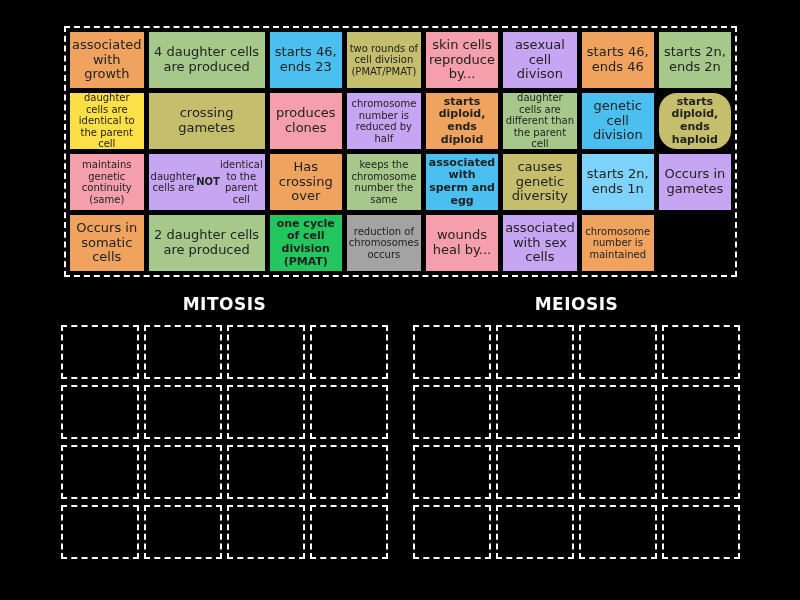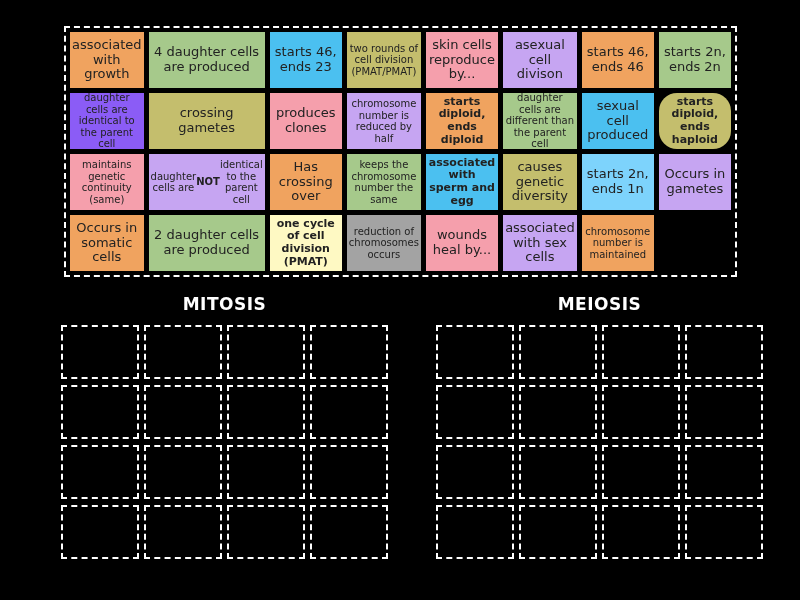--- a/index.html
+++ b/index.html
@@ -76,39 +76,39 @@
 
   <div class="pool">
       <div class="card lg" style="background: rgb(240, 163, 95);">associated with growth</div>
       <div class="card lg" style="background: rgb(166, 201, 139);">4 daughter cells are produced</div>
       <div class="card lg" style="background: rgb(75, 192, 240);">starts 46, ends 23</div>
       <div class="card sm" style="background: rgb(196, 190, 109);">two rounds of cell division (PMAT/PMAT)</div>
       <div class="card lg" style="background: rgb(245, 159, 172);">skin cells reproduce by...</div>
       <div class="card lg" style="background: rgb(198, 165, 242);">asexual cell divison</div>
       <div class="card lg" style="background: rgb(240, 163, 95);">starts 46, ends 46</div>
       <div class="card lg" style="background: rgb(166, 201, 139);">starts 2n, ends 2n</div>
-      <div class="card sm" style="background: #8b5cf6;">daughter cells are identical to the parent cell</div>
+      <div class="card sm" style="background: #fde047;">daughter cells are identical to the parent cell</div>
       <div class="card lg" style="background: rgb(196, 190, 109);">crossing gametes</div>
       <div class="card lg" style="background: rgb(245, 159, 172);">produces clones</div>
       <div class="card sm" style="background: rgb(198, 165, 242);">chromosome number is reduced by half</div>
       <div class="card md" style="background: rgb(240, 163, 95);">starts diploid, ends diploid</div>
       <div class="card sm" style="background: rgb(166, 201, 139);">daughter cells are different than the parent cell</div>
-      <div class="card lg" style="background: rgb(75, 192, 240);">sexual cell produced</div>
+      <div class="card lg" style="background: rgb(75, 192, 240);">genetic cell division</div>
       <div class="card md" style="background: rgb(196, 190, 109); border-radius: 18px;">starts diploid, ends haploid</div>
       <div class="card sm" style="background: rgb(245, 159, 172);">maintains genetic continuity (same)</div>
       <div class="card sm" style="background: rgb(198, 165, 242);">daughter cells are <b>NOT</b> identical to the parent cell</div>
       <div class="card lg" style="background: rgb(240, 163, 95);">Has crossing over</div>
       <div class="card sm" style="background: rgb(166, 201, 139);">keeps the chromosome number the same</div>
       <div class="card md" style="background: rgb(75, 192, 240);">associated with sperm and egg</div>
       <div class="card lg" style="background: rgb(196, 190, 109);">causes genetic diversity</div>
       <div class="card lg" style="background: #7dd3fc;">starts 2n, ends 1n</div>
       <div class="card lg" style="background: rgb(198, 165, 242);">Occurs in gametes</div>
       <div class="card lg" style="background: rgb(240, 163, 95);">Occurs in somatic cells</div>
       <div class="card lg" style="background: rgb(166, 201, 139);">2 daughter cells are produced</div>
-      <div class="card md" style="background: #fef9c3;">one cycle of cell division (PMAT)</div>
+      <div class="card md" style="background: #22c55e;">one cycle of cell division (PMAT)</div>
       <div class="card sm" style="background: #a3a3a3;">reduction of chromosomes occurs</div>
       <div class="card lg" style="background: rgb(245, 159, 172);">wounds heal by...</div>
       <div class="card lg" style="background: rgb(198, 165, 242);">associated with sex cells</div>
       <div class="card sm" style="background: rgb(240, 163, 95);">chromosome number is maintained</div>
     </div>
 
   <div class="group" style="left:61px;">
     <div class="group-title">MITOSIS</div>
     <div class="slot-grid">
         <div class="slot"></div>
@@ -123,21 +123,21 @@
         <div class="slot"></div>
         <div class="slot"></div>
         <div class="slot"></div>
         <div class="slot"></div>
         <div class="slot"></div>
         <div class="slot"></div>
         <div class="slot"></div>
       </div>
   </div>
 
-  <div class="group" style="left:436px;">
+  <div class="group" style="left:413px;">
     <div class="group-title">MEIOSIS</div>
     <div class="slot-grid">
         <div class="slot"></div>
         <div class="slot"></div>
         <div class="slot"></div>
         <div class="slot"></div>
         <div class="slot"></div>
         <div class="slot"></div>
         <div class="slot"></div>
         <div class="slot"></div>

